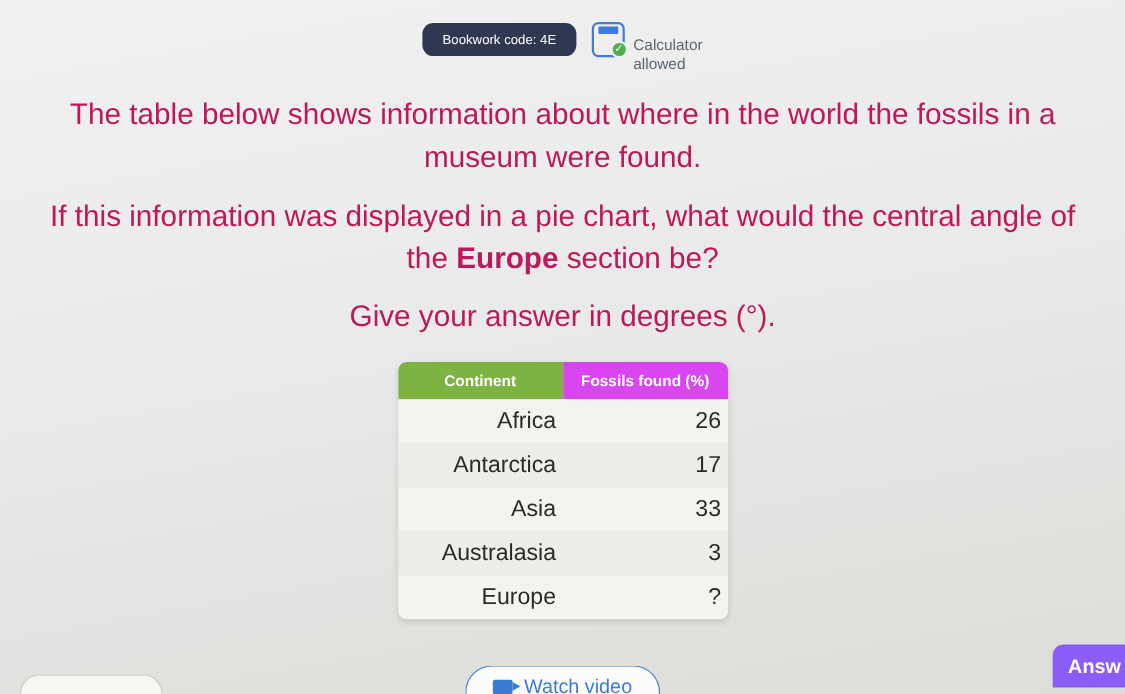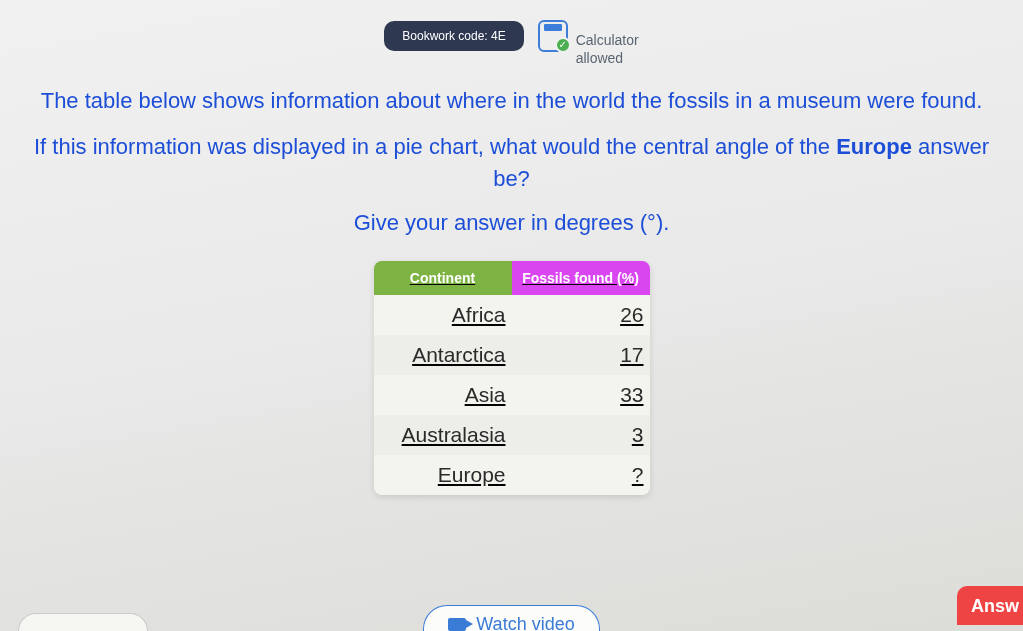--- a/index.html
+++ b/index.html
@@ -74,40 +74,39 @@
       display: flex;
       flex-direction: column;
       font-size: 14px;
       color: #5b6572;
       line-height: 1.25;
       margin-top: 28px;
     }
     .question-body {
       padding: 18px 28px 0 28px;
       text-align: center;
-      color: #1d4ed8;
-      font-size: 22px;
+      color: #be185d;
+      font-size: 27px;
       line-height: 1.45;
     }
     .question-body p {
       margin-bottom: 12px;
     }
     .question-body .second-para {
       margin-top: 14px;
     }
     .question-body .bold {
       font-weight: 700;
     }
     .table-wrap {
       margin: 22px auto 0 auto;
-      width: 276px;
+      width: 300px;
       border-radius: 8px;
       overflow: hidden;
       box-shadow: 0 2px 6px rgba(0,0,0,0.12);
-      text-decoration: underline;
     }
     .tbl {
       width: 100%;
       border-collapse: collapse;
       font-size: 15px;
     }
     .tbl th {
       color: #fff;
       padding: 9px 6px;
       font-weight: 600;
@@ -170,21 +169,21 @@
       right: -7px;
       top: 2px;
       border-left: 7px solid #3a7bd5;
       border-top: 4.5px solid transparent;
       border-bottom: 4.5px solid transparent;
     }
     .answer-btn {
       position: absolute;
       right: 0;
       bottom: 6px;
-      background: #ef4444;
+      background: #8b5cf6;
       color: #fff;
       border-radius: 10px 0 0 0;
       padding: 10px 4px 8px 14px;
       font-size: 18px;
       font-weight: 600;
     }
     .left-pill {
       position: absolute;
       left: 18px;
       bottom: 0px;
@@ -209,21 +208,21 @@
     <div class="calc-labels">
       <span>Calculator</span>
       <span>allowed</span>
     </div>
   </div>
 </div>
 
 <div class="question-body">
   <p>The table below shows information about where in the world the fossils in a museum were found.</p>
   <p class="second-para">
-    <span>If this information was displayed in a pie chart, what would the central angle of the </span><span class="bold">Europe</span><span> answer be?</span>
+    <span>If this information was displayed in a pie chart, what would the central angle of the </span><span class="bold">Europe</span><span> section be?</span>
   </p>
   <p>Give your answer in degrees (°).</p>
 </div>
 
 <div class="table-wrap">
   <table class="tbl">
     <thead>
       <tr>
         <th class="th-left">Continent</th>
         <th class="th-right">Fossils found (%)</th>

